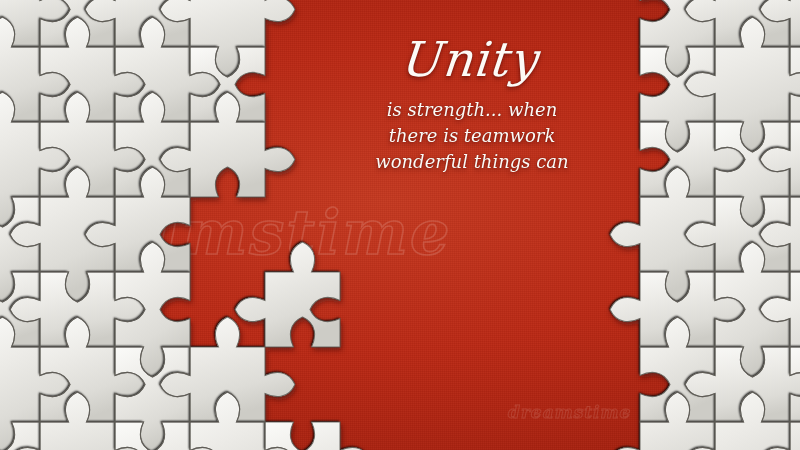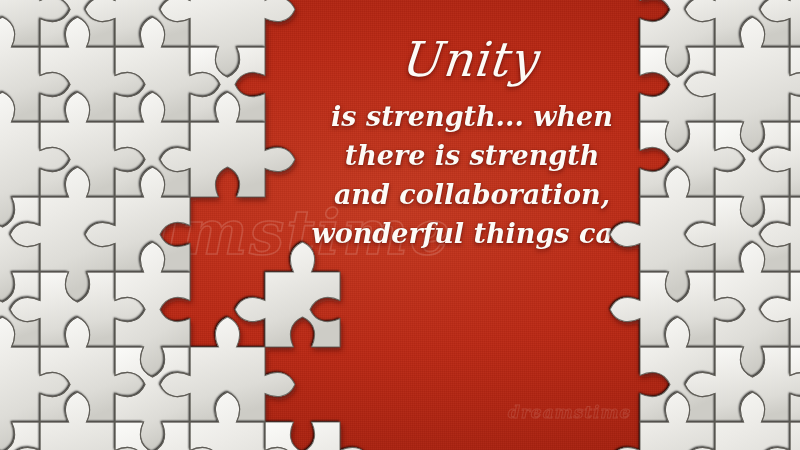--- a/index.html
+++ b/index.html
@@ -28,22 +28,22 @@
   }
   #headline{
     font-family:"DejaVu Serif",serif;
     font-style:italic;font-weight:400;
     font-size:48px;line-height:.98;letter-spacing:.5px;
     margin:0 0 14px 0;
     transform:skewX(-8deg);
   }
   .qline{
     font-family:"DejaVu Serif",serif;
-    font-style:italic;font-weight:700;
-    font-size:27px;line-height:1.445;
+    font-style:italic;font-weight:400;
+    font-size:18px;line-height:1.445;
     white-space:nowrap;
   }
   
   .wm{position:absolute;z-index:5;pointer-events:none;
       font-family:"DejaVu Serif",serif;font-style:italic;font-weight:700;
       color:transparent;letter-spacing:2px;opacity:.30;
       -webkit-text-stroke:1.6px rgba(255,235,228,.55);}
   #wm-main{left:18px;top:196px;font-size:62px;}
   #wm-small{left:508px;top:402px;font-size:17px;letter-spacing:1px;
       -webkit-text-stroke:1px rgba(255,235,228,.5);opacity:.26;}
@@ -56,22 +56,21 @@
 <div id="stage">
 
   <div id="felt"></div>
 
   <div class="wm" id="wm-main">dreamstime</div>
   <div class="wm" id="wm-small">dreamstime</div>
 
   <div id="quote">
     <div id="headline">Unity</div>
     <div class="qline">is strength... when</div>
-    <div class="qline">there is strength</div>
-    <div class="qline">and collaboration,</div>
+    <div class="qline">there is teamwork</div>
     <div class="qline">wonderful things can</div>
   </div>
 
   <svg id="puzzle" viewBox="0 0 800 450">
     <defs>
       <linearGradient id="pg" x1="0" y1="0" x2="0.35" y2="1">
         <stop offset="0%" stop-color="#fbfbf9"></stop>
         <stop offset="42%" stop-color="#ecebe7"></stop>
         <stop offset="78%" stop-color="#dddcd7"></stop>
         <stop offset="100%" stop-color="#cdccc6"></stop>

